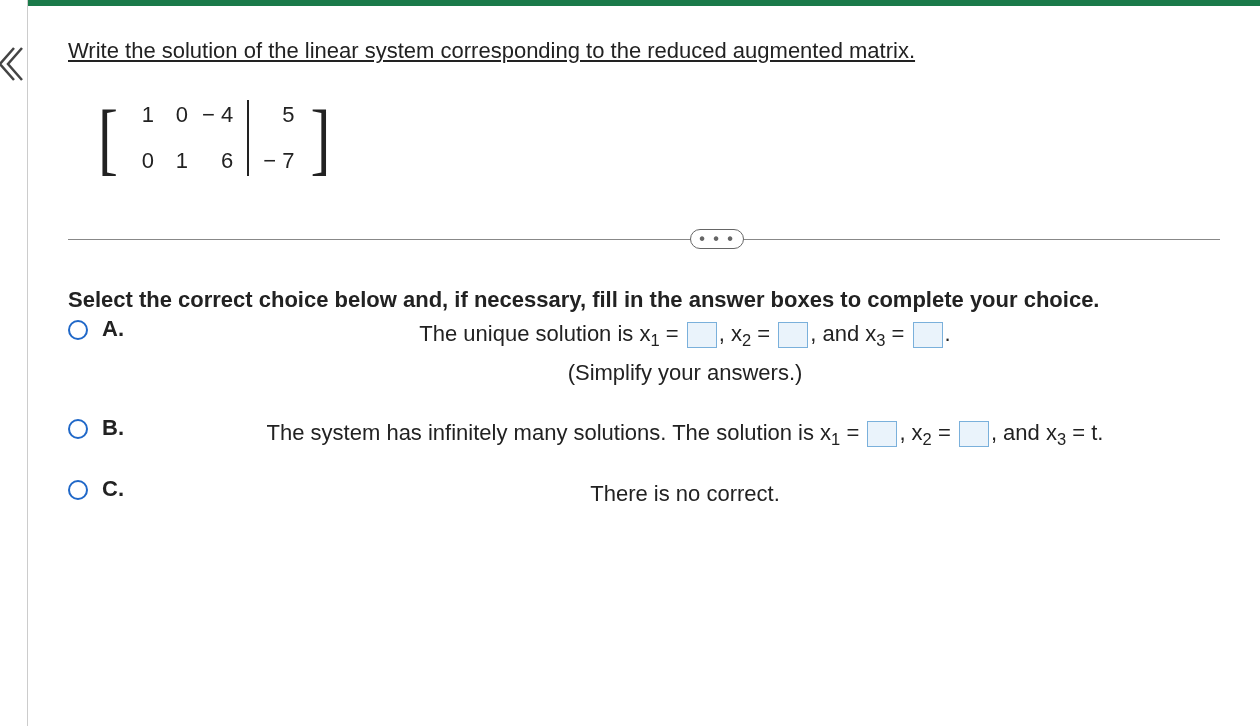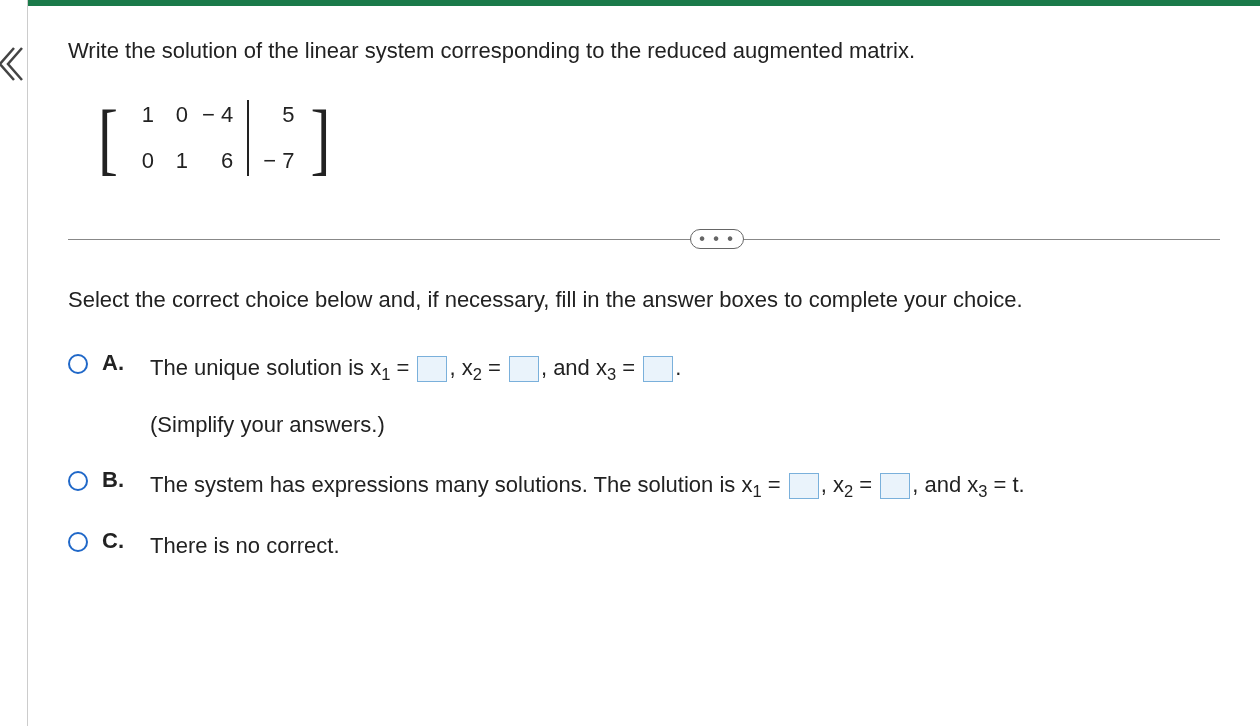--- a/index.html
+++ b/index.html
@@ -33,21 +33,21 @@
       width: 30px;
       height: 40px;
       color: #444;
     }
     .nav-arrow svg { width: 30px; height: 40px; }
     .content {
       margin-left: 68px;
       padding-top: 30px;
       padding-right: 40px;
     }
-    .question { margin-bottom: 20px; line-height: 1.4; }
+    .question { margin-bottom: 20px; line-height: 1.4; text-decoration: underline; }
     .matrix-wrap {
       display: inline-block;
       margin-left: 30px;
       margin-top: 10px;
     }
     .matrix {
       display: flex;
       align-items: center;
     }
     .bracket {
@@ -112,21 +112,21 @@
       border-radius: 12px;
       display: flex;
       align-items: center;
       justify-content: center;
       color: #666;
       cursor: pointer;
       letter-spacing: 2px;
       font-size: 16px;
       font-weight: bold;
     }
-    .instruction { margin-bottom: 34px; line-height: 1.4; }
+    .instruction { line-height: 1.4; font-weight: bold; }
     .choices { }
     .choice {
       display: flex;
       align-items: flex-start;
       margin-bottom: 24px;
       gap: 14px;
     }
     .radio {
       width: 20px;
       height: 20px;
@@ -136,33 +136,33 @@
       margin-top: 4px;
       cursor: pointer;
       background: #fff;
     }
     .choice-label {
       font-weight: bold;
       margin-right: 6px;
       flex-shrink: 0;
       width: 28px;
     }
-    .choice-body { flex: 1; line-height: 1.6; }
+    .choice-body { flex: 1; line-height: 1.6; text-align: center; }
     .sub { font-size: 0.75em; vertical-align: sub; }
     .answer-box {
       display: inline-block;
       width: 30px;
       height: 26px;
       background: #eaf3fb;
       border: 1px solid #7ab0db;
       vertical-align: middle;
       margin: 0 2px;
       cursor: text;
     }
-    .hint { display: block; margin-top: 20px; }
+    .hint { display: block; margin-top: 2px; }
   </style>
 </head>
 <body>
 
 <div class="top-bar"></div>
 
 <div class="left-edge">
   <div class="nav-arrow">
     <svg viewBox="0 0 30 40">
         <path d="M20 4 L6 20 L20 36" stroke="#444" stroke-width="2.5" fill="none"></path>
@@ -214,21 +214,21 @@
       <div class="choice-body">
         <span>The unique solution is x</span><span class="sub">1</span><span> = </span><span class="answer-box"></span><span>, x</span><span class="sub">2</span><span> = </span><span class="answer-box"></span><span>, and x</span><span class="sub">3</span><span> = </span><span class="answer-box"></span><span>.</span>
         <span class="hint">(Simplify your answers.)</span>
       </div>
     </div>
 
     <div class="choice">
       <div class="radio"></div>
       <div class="choice-label">B.</div>
       <div class="choice-body">
-        <span>The system has expressions many solutions. The solution is x</span><span class="sub">1</span><span> = </span><span class="answer-box"></span><span>, x</span><span class="sub">2</span><span> = </span><span class="answer-box"></span><span>, and x</span><span class="sub">3</span><span> = t.</span>
+        <span>The system has infinitely many solutions. The solution is x</span><span class="sub">1</span><span> = </span><span class="answer-box"></span><span>, x</span><span class="sub">2</span><span> = </span><span class="answer-box"></span><span>, and x</span><span class="sub">3</span><span> = t.</span>
       </div>
     </div>
 
     <div class="choice">
       <div class="radio"></div>
       <div class="choice-label">C.</div>
       <div class="choice-body">There is no correct.</div>
     </div>
 
   </div>

